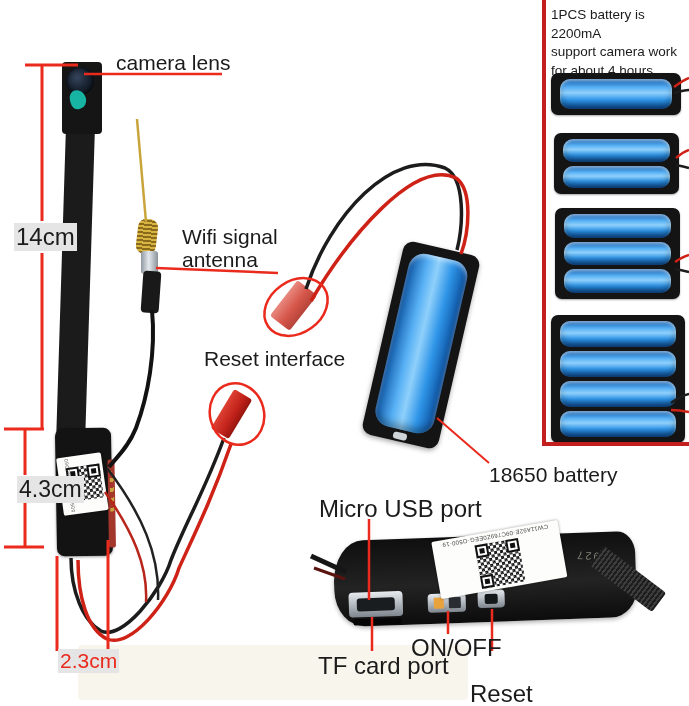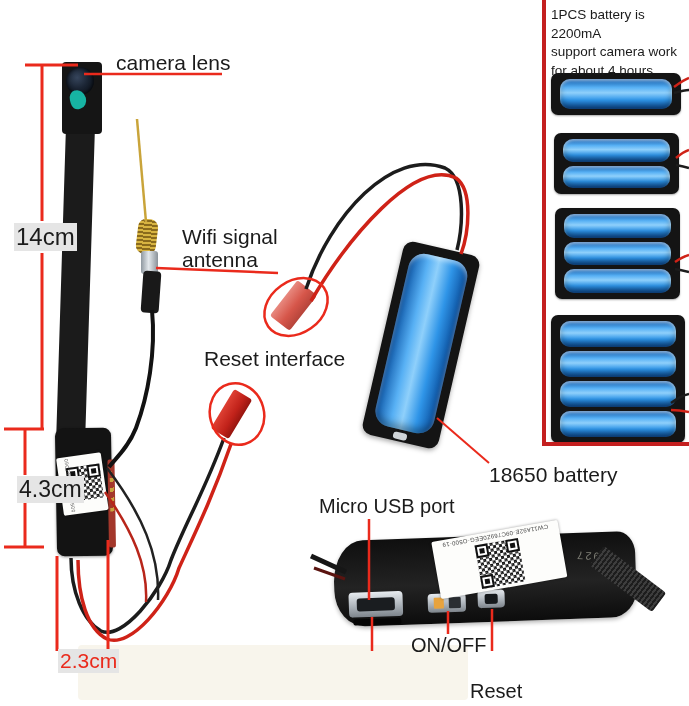--- a/index.html
+++ b/index.html
@@ -1,20 +1,20 @@
 <!DOCTYPE html>
 <html><head>
 <meta charset="utf-8">
 <style>
   html,body{margin:0;padding:0;background:#fff;}
   #canvas{position:relative;width:689px;height:706px;background:#fff;overflow:hidden;
           font-family:"Liberation Sans",sans-serif;color:#1b1b1b;}
   .label{position:absolute;color:#1b1b1b;white-space:nowrap;z-index:30;}
   .lbl-lg{font-size:21px;}
-  .lbl-md{font-size:20px;}
+  .lbl-md{font-size:24px;}
   
   .photo{position:absolute;z-index:10;}
   svg.overlay{position:absolute;left:0;top:0;z-index:20;pointer-events:none;}
   
   .holder{position:absolute;z-index:10;background:#141414;border-radius:7px;
           display:flex;flex-direction:column;gap:4px;padding:6px 9px;box-sizing:border-box;
           box-shadow:0 1px 2px rgba(0,0,0,.35);}
   .cell{flex:1;border-radius:10px;min-height:18px;
         background:linear-gradient(180deg,#0d57a8 0%,#57b0f4 28%,#8fd0fb 46%,#2f95e8 70%,#0b4f9e 100%);
         box-shadow:inset 0 2px 3px rgba(255,255,255,.5), inset 0 -4px 6px rgba(0,0,0,.35);}
@@ -183,20 +183,21 @@
   <div class="label lbl-lg" style="left:182px;top:226px;width:112px;white-space:normal;line-height:1.08;">Wifi signal antenna</div>
 
   <div class="label lbl-lg" style="left:204px;top:347px;">Reset interface</div>
 
   <div class="label lbl-lg" style="left:458px;top:463px;margin-left:31px;">18650 battery</div>
 
   <div class="label lbl-md" style="left:319px;top:495px;">Micro USB port</div>
 
   <div class="label lbl-md" style="left:411px;top:634px;">ON/OFF</div>
 
+  <div class="label lbl-md" style="left:318px;top:652px;">TF card port</div>
 
   <div class="label lbl-md" style="left:470px;top:680px;">Reset</div>
 
   <div class="measure" style="left:14px;top:223px;font-size:24px;">14cm</div>
 
   <div class="measure" style="left:17px;top:476px;font-size:23px;">4.3cm</div>
 
   <div class="measure" style="left:58px;top:649px;font-size:21px;color:#ea2a1c;">2.3cm</div>
 
 </div>

